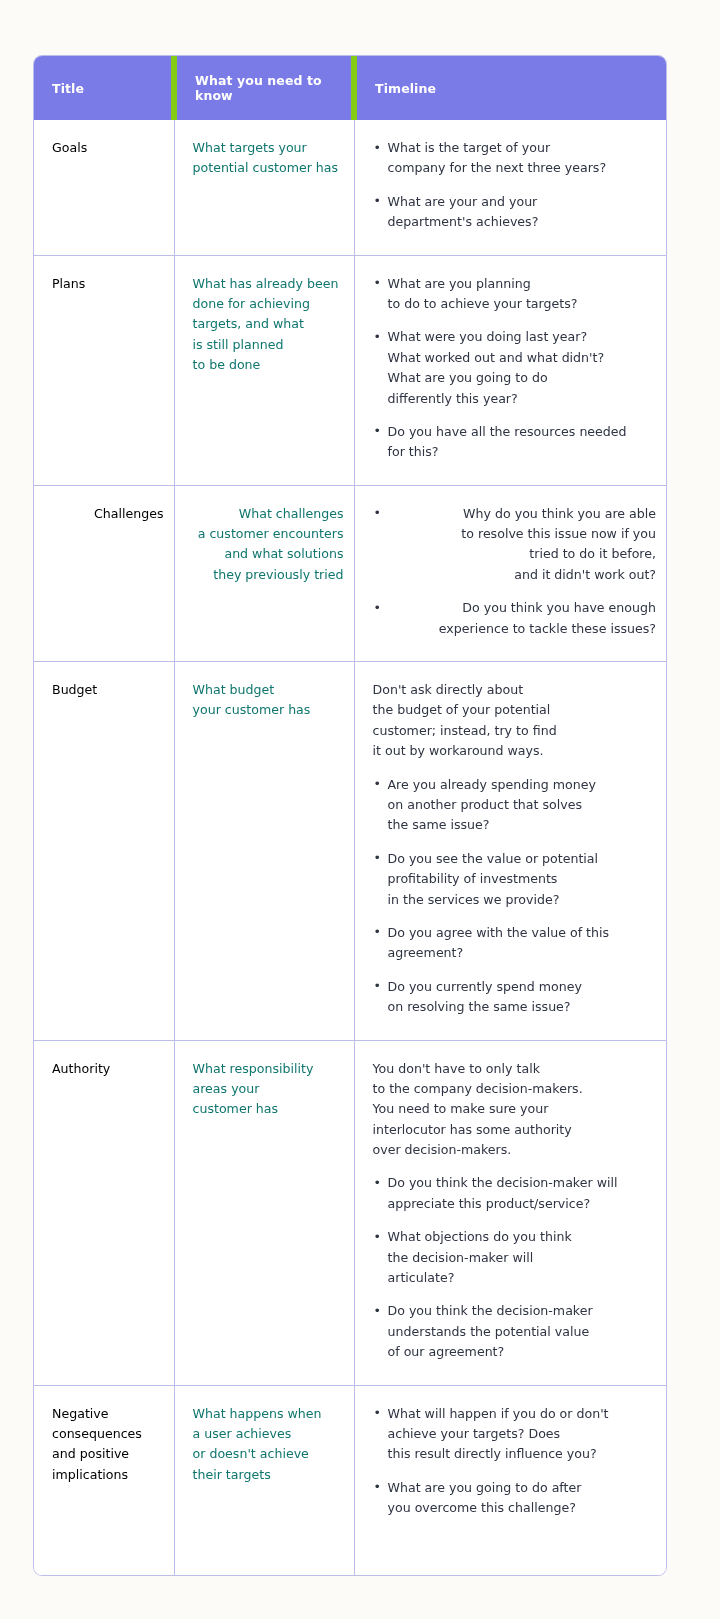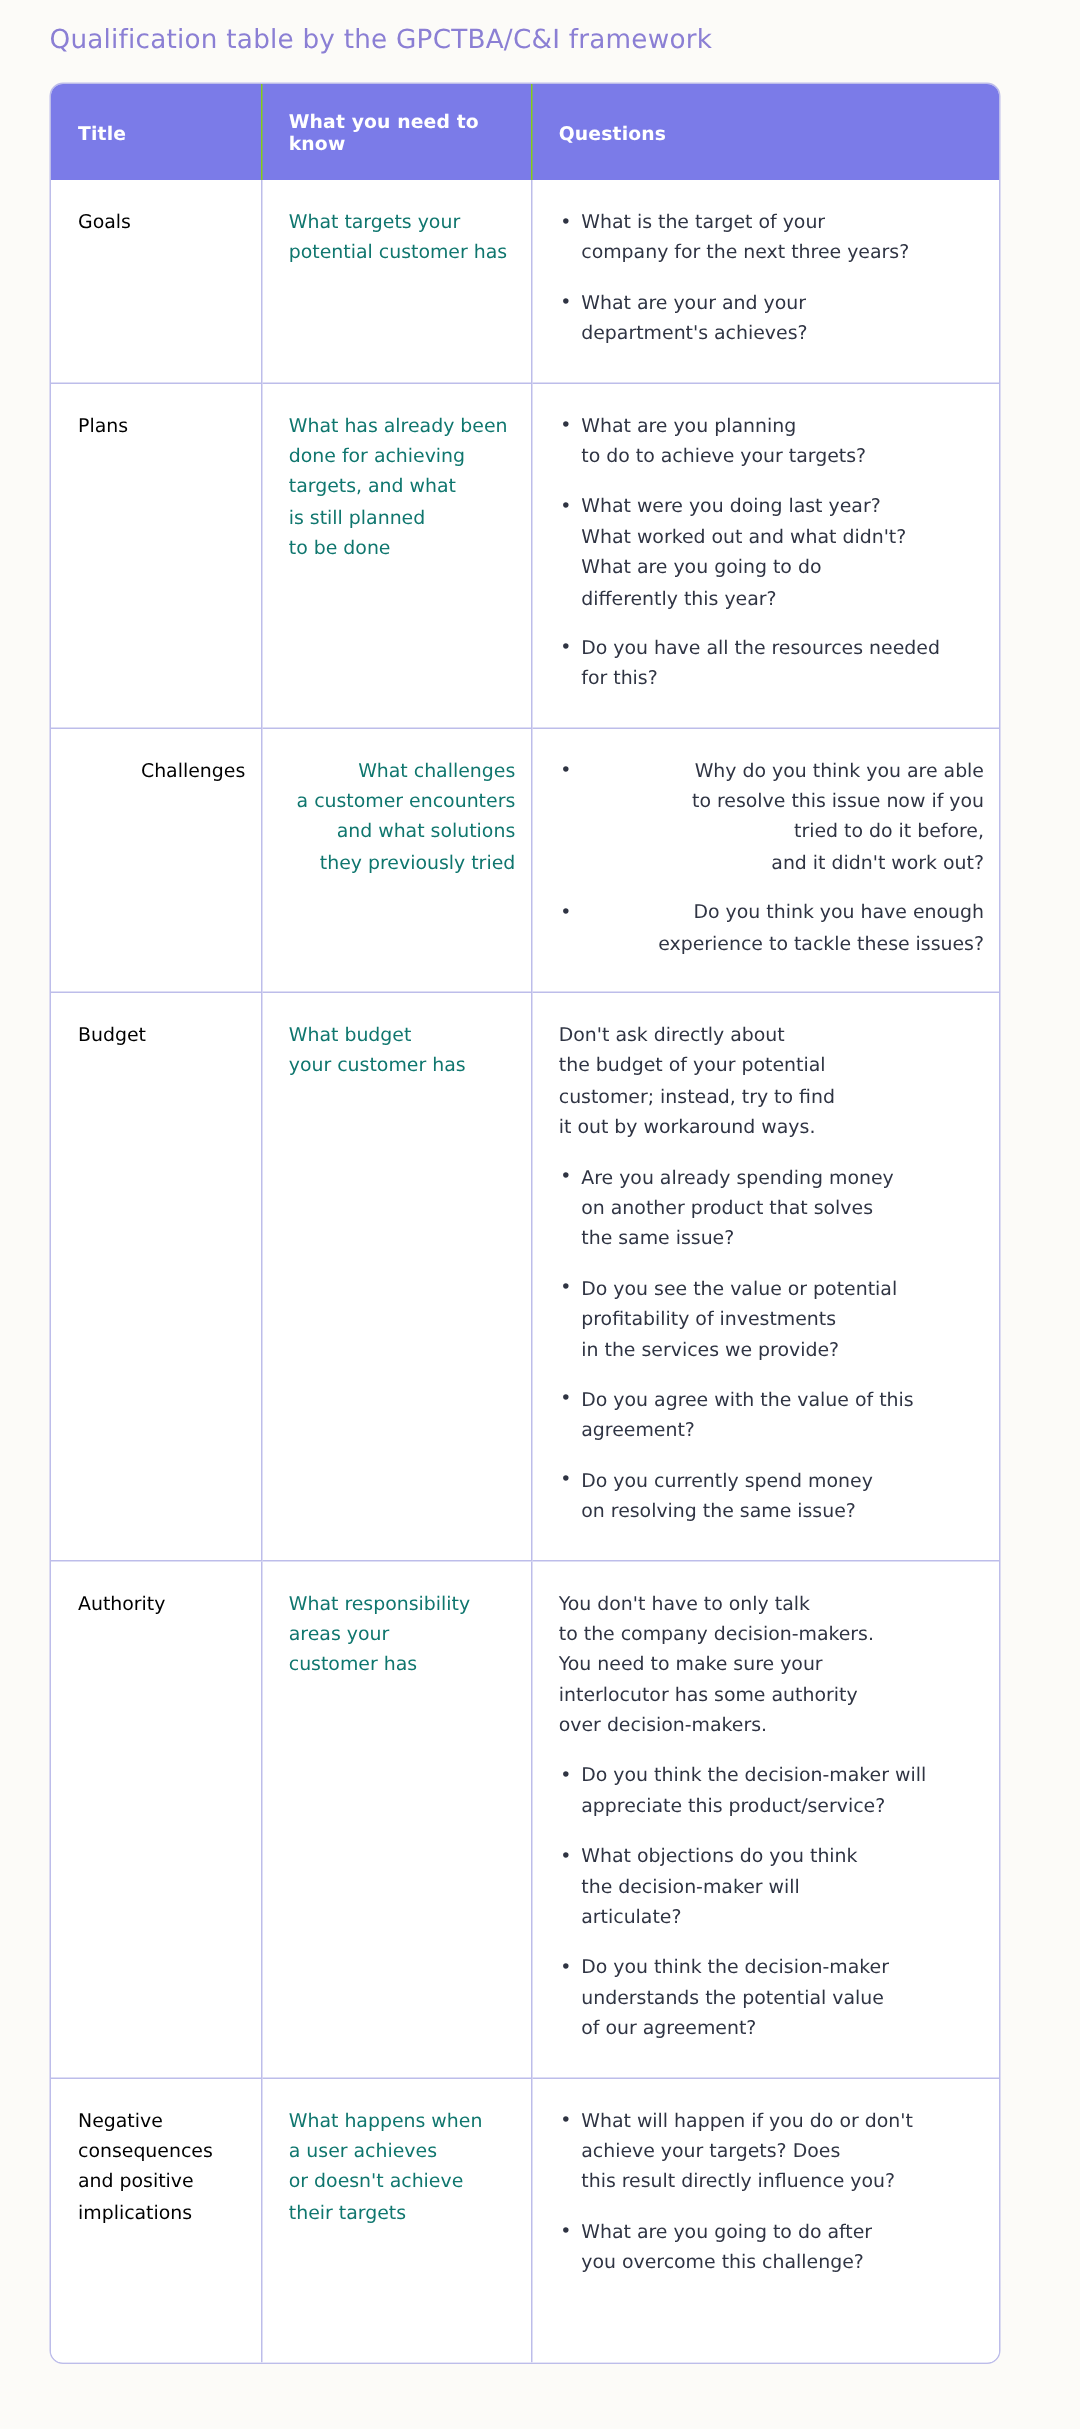--- a/index.html
+++ b/index.html
@@ -52,21 +52,21 @@
   table.qual col.c-question { width: 314px; }
 
   thead th {
     background: #7B7BE8;
     color: #FFFFFF;
     font-size: 12.5px;
     font-weight: 700;
     text-align: left;
     padding: 17px 0 17px 18px;
     letter-spacing: 0.1px;
-    border-right: 1px solid #84cc16;
+    border-right: 6px solid #84cc16;
     vertical-align: middle;
     height: 49px;
   }
   thead th:last-child { border-right: none; }
 
   tbody td {
     border-top: 1px solid #BDBDEA;
     border-right: 1px solid #BDBDEA;
     vertical-align: top;
     padding: 18px 10px 22px 18px;
@@ -121,35 +121,34 @@
   tr[data-row="time"]     td { height: 108px; }
   tr[data-row="budget"]   td { height: 338px; }
   tr[data-row="auth"]     td { height: 310px; }
   tr[data-row="negative"] td { height: 190px; }
 </style>
 </head>
 <body>
 
 <div class="page">
 
-  <h1 class="page-title">Qualification table by the GPCTBA/C&amp;I framework</h1>
 
   <div class="table-wrap">
     <table class="qual">
       <colgroup>
         <col class="c-title">
         <col class="c-know">
         <col class="c-question">
       </colgroup>
 
       <thead>
         <tr>
           <th>Title</th>
           <th>What you need to know</th>
-          <th>Questions</th>
+          <th>Timeline</th>
         </tr>
       </thead>
 
       <tbody>
 
         <tr data-row="goals">
           <td class="cell-title">Goals</td>
           <td class="cell-know">What targets your
 potential customer has</td>
           <td class="cell-q">

